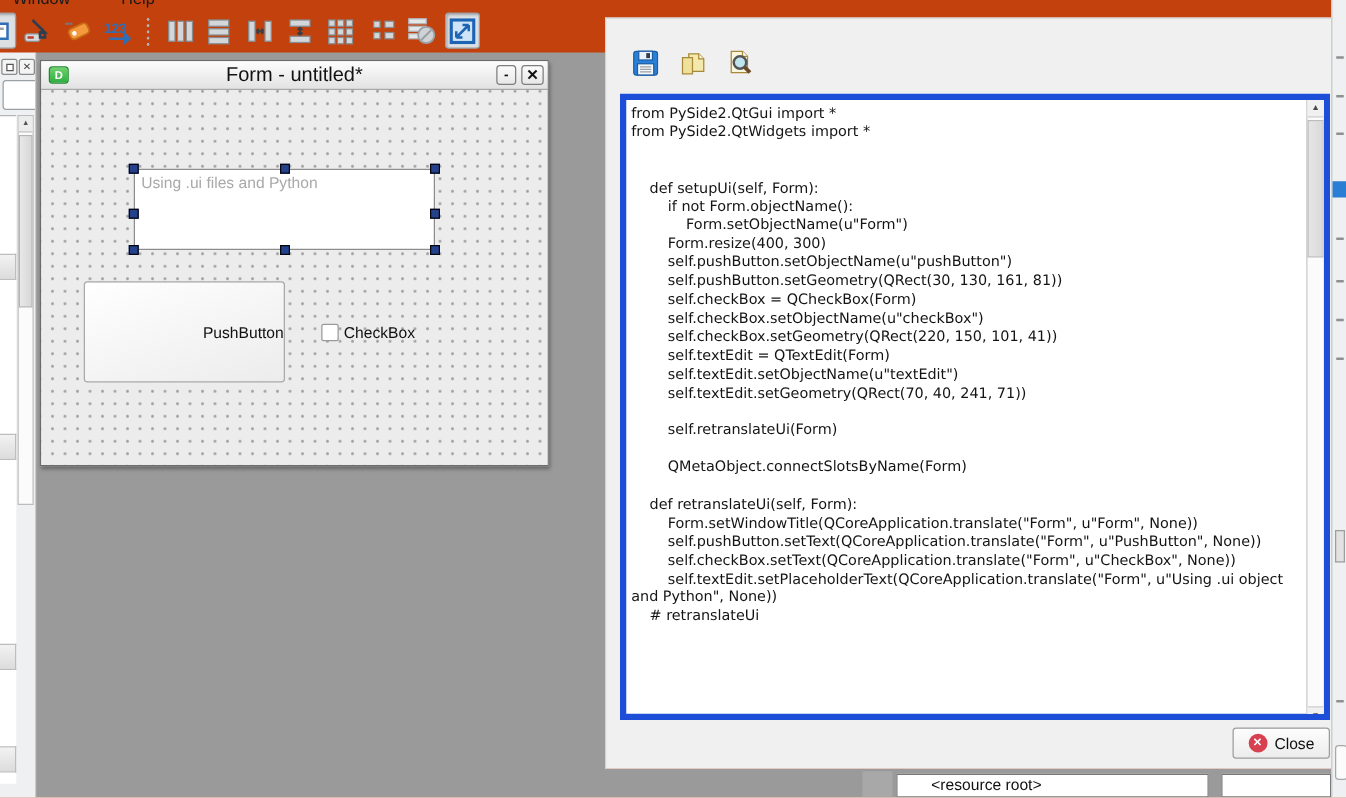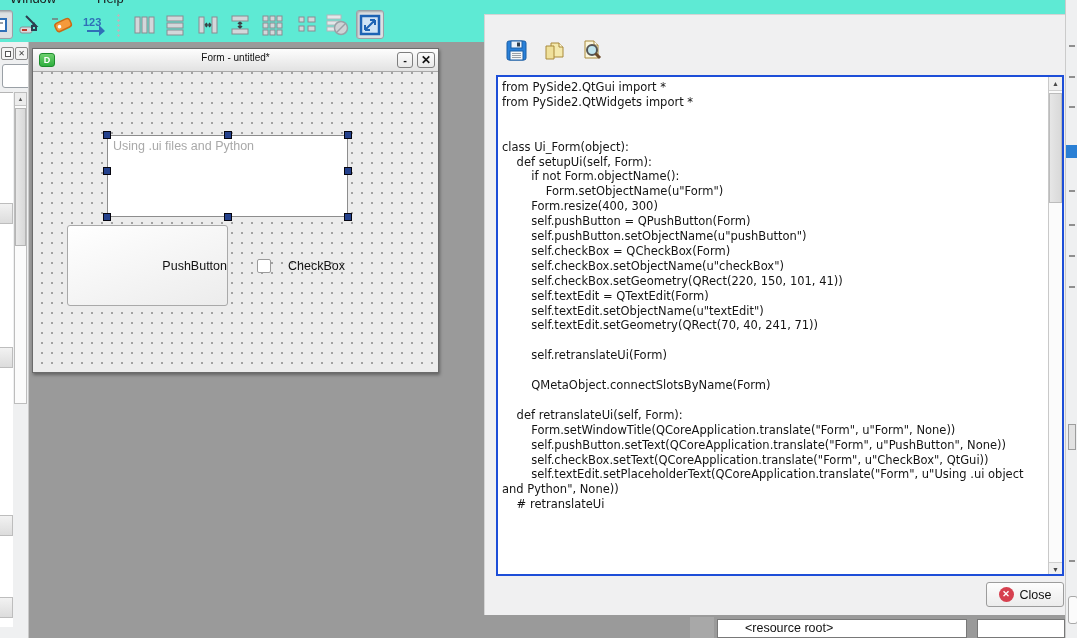--- a/index.html
+++ b/index.html
@@ -1,18 +1,18 @@
 <!DOCTYPE html>
 <html><head>
 <meta charset="utf-8">
 <style>
   * { margin:0; padding:0; box-sizing:border-box; }
   html,body { width:1077px; height:638px; overflow:hidden; }
   body { font-family:"Liberation Sans", sans-serif; background:#eff0f1; }
-  #page { position:relative; width:1077px; height:638px; background:#5eead4; overflow:hidden; }
+  #page { position:relative; width:1077px; height:638px; background:#c2410c; overflow:hidden; }
 
   
   #menubar { position:absolute; left:0; top:0; width:480px; height:7px; overflow:hidden; }
   #menubar span { position:absolute; top:-9px; font-size:13px; color:#1a1a1a; }
 
   
   #toolbar { position:absolute; left:0; top:10px; height:32px; width:480px; }
   .tbtn { position:absolute; top:0; width:28px; height:29px; border-radius:3px;
           display:flex; align-items:center; justify-content:center; }
   .tbtn.pressed { background:#dde0e3; border:1px solid #9aa0a6;
@@ -44,55 +44,55 @@
   #mdi { position:absolute; left:28px; top:42px; width:456px; height:596px; background:#9a9a9a;
          border-left:1px solid #c9c9c9; }
   #mdi-bottom { position:absolute; left:484px; top:615px; width:581px; height:23px; background:#9a9a9a; }
 
   
   #formwin { position:absolute; left:32px; top:48px; width:407px; height:325px;
              border:1px solid #6b6b6b; background:#ececec; box-shadow:1px 2px 3px rgba(0,0,0,.35); }
   #formwin-title { position:relative; height:23px; background:linear-gradient(#fdfdfd,#e2e2e2);
                    border-bottom:1px solid #a8a8a8; }
   #formwin-title .title { position:absolute; left:0; right:0; top:3px; text-align:center;
-                          font-size:10px; color:#111; }
+                          font-size:16px; color:#111; }
   #designer-icon { position:absolute; left:6px; top:4px; width:16px; height:14px; border-radius:3px;
                    background:linear-gradient(#6fd06f,#2eaf3e); border:1px solid #1d8c2d;
                    color:#fff; font-size:9px; font-weight:bold; text-align:center; line-height:13px; }
   .win-btn { position:absolute; top:3px; height:16px; background:linear-gradient(#fbfbfb,#e8e8e8);
              border:1px solid #7e7e7e; border-radius:3px; text-align:center;
              font-size:11px; font-weight:bold; color:#111; line-height:14px; }
   #btn-min { left:364px; width:16px; }
   #btn-close { left:384px; width:18px; font-size:12px; }
   #formwin-body { position:absolute; left:0; top:23px; right:0; bottom:0; background:#ececec;
                   background-image:radial-gradient(circle,#a2a2a2 1px, transparent 1.2px);
                   background-size:10px 10px; background-position:4px 6px; }
 
-  #textedit { position:absolute; left:74px; top:63px; width:241px; height:82px;
+  #textedit { position:absolute; left:74px; top:63px; width:241px; height:65px;
               background:#fff; border:1px solid #8d8d8d; }
   #textedit .ph { position:absolute; left:5px; top:3px; font-size:12.5px; color:#a9a9a9; }
   .handle { position:absolute; width:8px; height:8px; background:#24418c; border:1px solid #05050f; }
 
   #pushbutton { position:absolute; left:34px; top:153px; width:161px; height:81px;
                 background:linear-gradient(160deg,#ffffff,#ececec); border:1px solid #a9a9a9;
                 border-radius:3px; display:flex; align-items:center; justify-content:flex-end;
                 font-size:12.5px; color:#111; }
   #checkbox { position:absolute; left:224px; top:173px; width:101px; height:41px;
-              display:flex; align-items:center; gap:17px; }
+              display:flex; align-items:center; gap:4px; }
   #checkbox .box { width:14px; height:14px; background:#fff; border:1px solid #9a9a9a; border-radius:2px; }
   #checkbox .lbl { font-size:12.5px; color:#111; }
 
   
   #dialog { position:absolute; left:484px; top:14px; width:581px; height:601px; background:#f0f0f1;
             border-left:1px solid #d4d4d4; border-top:1px solid #d4d4d4; }
   #dlg-toolbar { position:absolute; left:18px; top:22px; height:26px; display:flex; gap:12px; }
   .dlg-tbtn { width:26px; height:26px; display:flex; align-items:center; justify-content:center; }
 
   #codearea { position:absolute; left:11px; top:60px; width:568px; height:501px; background:#fff;
-              border:2px solid #1d4ed8; overflow:hidden; }
+              border:5px solid #1d4ed8; overflow:hidden; }
   #codetext { position:absolute; left:4px; top:3px; right:16px; }
   .code-line { white-space:pre; font-family:"DejaVu Sans", sans-serif; font-size:11.5px;
                line-height:14.9px; min-height:14.9px; color:#141414; }
   #code-scroll { position:absolute; right:0; top:0; width:14px; height:499px; background:#fbfbfb;
                  border-left:1px solid #c9c9c9; }
   #code-scroll .arr { position:absolute; left:0; width:13px; height:14px; background:#f0f0f0;
                       text-align:center; font-size:7px; color:#4a4a4a; line-height:14px; }
   #code-scroll .arr.up { top:0; border-bottom:1px solid #cfcfcf; }
   #code-scroll .arr.down { bottom:0; border-top:1px solid #cfcfcf; }
   #code-scroll .thumb { position:absolute; left:0; top:16px; width:13px; height:110px;
@@ -321,42 +321,41 @@
       </div>
     </div>
 
     <div id="codearea">
       <div id="codetext">
 
       <div class="code-line">from PySide2.QtGui import *</div>
           <div class="code-line">from PySide2.QtWidgets import *</div>
           <div class="code-line"></div>
           <div class="code-line"></div>
-          <div class="code-line">class Ui_Form(object):</div>
           <div class="code-line">    def setupUi(self, Form):</div>
           <div class="code-line">        if not Form.objectName():</div>
           <div class="code-line">            Form.setObjectName(u"Form")</div>
           <div class="code-line">        Form.resize(400, 300)</div>
-          <div class="code-line">        self.pushButton = QPushButton(Form)</div>
           <div class="code-line">        self.pushButton.setObjectName(u"pushButton")</div>
+          <div class="code-line">        self.pushButton.setGeometry(QRect(30, 130, 161, 81))</div>
           <div class="code-line">        self.checkBox = QCheckBox(Form)</div>
           <div class="code-line">        self.checkBox.setObjectName(u"checkBox")</div>
           <div class="code-line">        self.checkBox.setGeometry(QRect(220, 150, 101, 41))</div>
           <div class="code-line">        self.textEdit = QTextEdit(Form)</div>
           <div class="code-line">        self.textEdit.setObjectName(u"textEdit")</div>
           <div class="code-line">        self.textEdit.setGeometry(QRect(70, 40, 241, 71))</div>
           <div class="code-line"></div>
           <div class="code-line">        self.retranslateUi(Form)</div>
           <div class="code-line"></div>
           <div class="code-line">        QMetaObject.connectSlotsByName(Form)</div>
           <div class="code-line"></div>
           <div class="code-line">    def retranslateUi(self, Form):</div>
           <div class="code-line">        Form.setWindowTitle(QCoreApplication.translate("Form", u"Form", None))</div>
           <div class="code-line">        self.pushButton.setText(QCoreApplication.translate("Form", u"PushButton", None))</div>
-          <div class="code-line">        self.checkBox.setText(QCoreApplication.translate("Form", u"CheckBox", QtGui))</div>
+          <div class="code-line">        self.checkBox.setText(QCoreApplication.translate("Form", u"CheckBox", None))</div>
           <div class="code-line">        self.textEdit.setPlaceholderText(QCoreApplication.translate("Form", u"Using .ui object</div>
           <div class="code-line">and Python", None))</div>
           <div class="code-line">    # retranslateUi</div>
         </div>
       <div id="code-scroll">
         <div class="arr up">▲</div>
         <div class="thumb"></div>
         <div class="arr down">▼</div>
       </div>
     </div>

